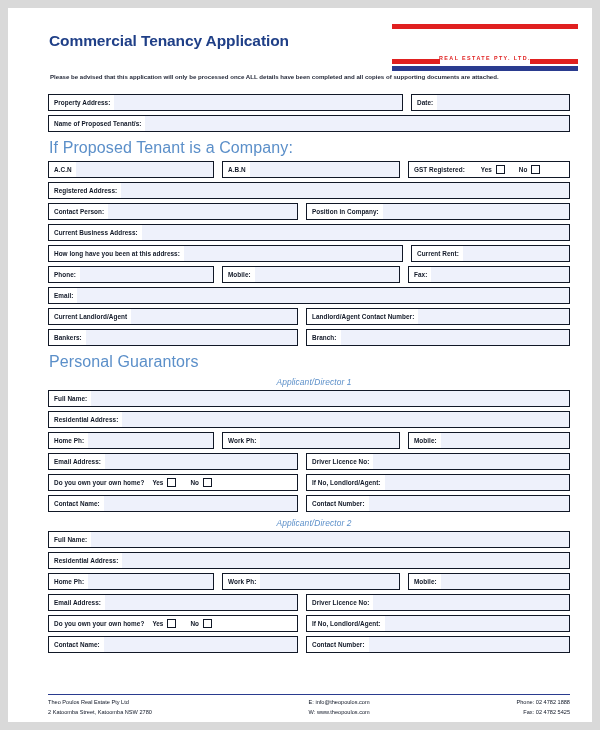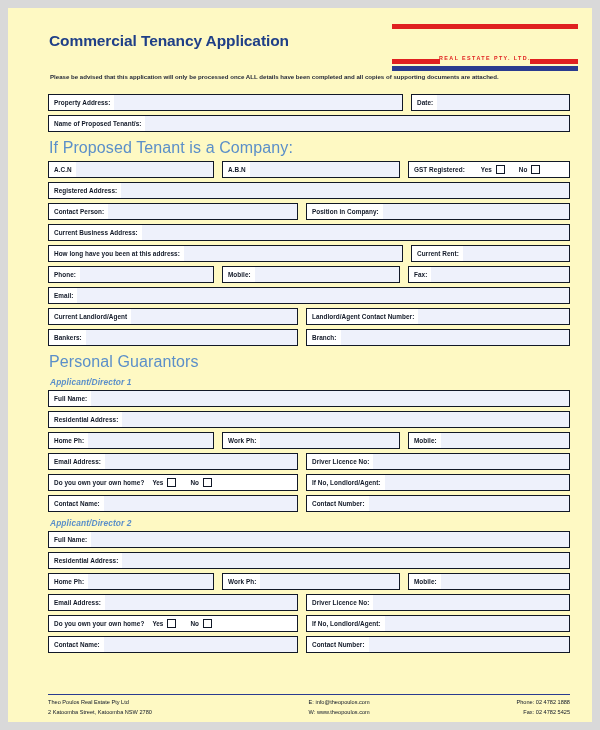--- a/index.html
+++ b/index.html
@@ -12,21 +12,21 @@
     height: 730px;
     overflow: hidden;
     font-family: "Liberation Sans", sans-serif;
   }
   .page {
     position: absolute;
     left: 8px;
     top: 8px;
     width: 584px;
     height: 714px;
-    background: #fef9c3;
+    background: #ffffff;
     box-sizing: border-box;
     overflow: hidden;
   }
   .inner {
     position: absolute;
     left: 30px;
     top: 8px;
     width: 540px;
   }
 
@@ -121,24 +121,25 @@
   
   .sec-heading {
     font-size: 16px;
     color: #5b8fc9;
     margin: 7px 0 4px 11px;
     letter-spacing: 0.1px;
   }
   .sub-heading {
     font-size: 8.4px;
     font-style: italic;
-    font-weight: bold;
+    font-weight: normal;
     color: #5b8fc9;
     margin: 6px 0 3px 12px;
     letter-spacing: 0.1px;
+    text-align: center;
   }
 
   
   .row {
     display: flex;
     margin-bottom: 4px;
     padding: 0 8px 0 10px;
   }
   .field {
     border: 1.6px solid #111827;

